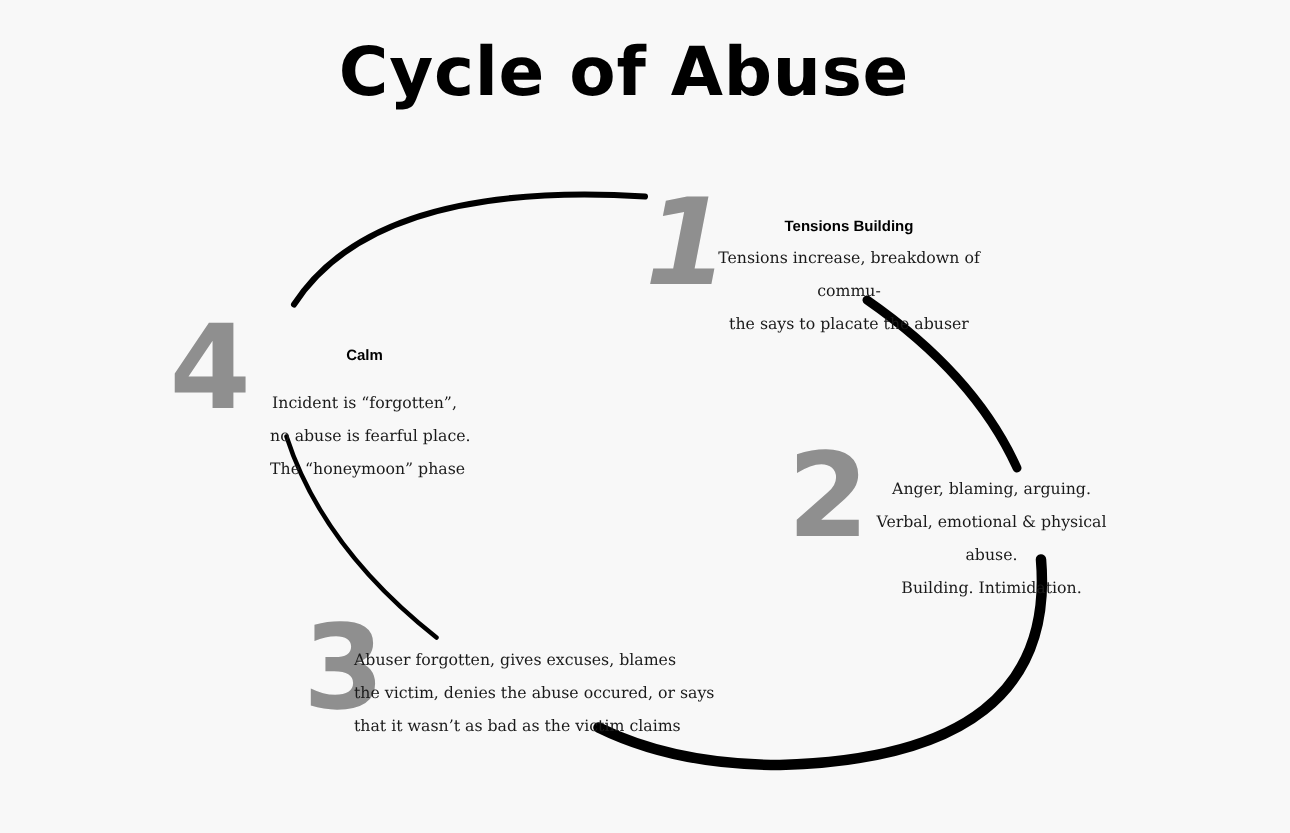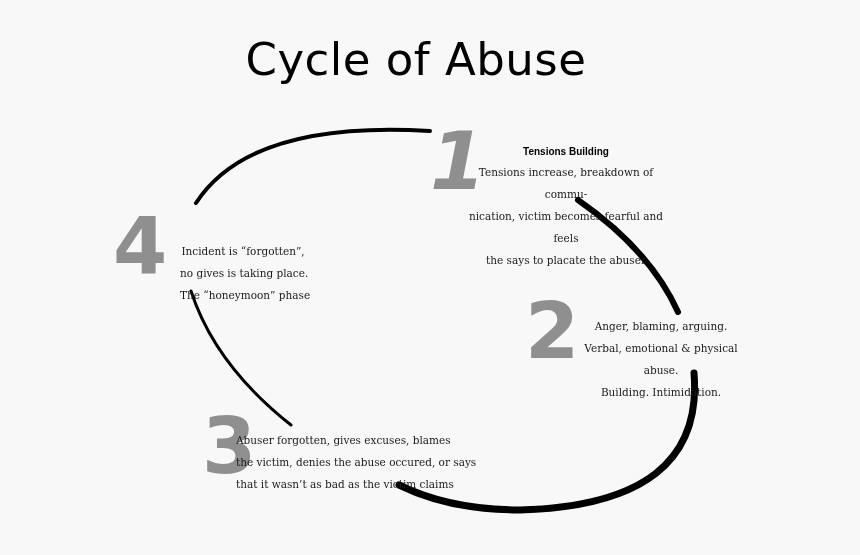--- a/index.html
+++ b/index.html
@@ -5,24 +5,24 @@
     html, body { margin: 0; padding: 0; }
     body {
       width: 860px; height: 555px;
       background: #f8f8f8;
       position: relative;
       overflow: hidden;
       font-family: "DejaVu Serif", serif;
       color: #111;
     }
     .title {
-      position: absolute; left: 0; width: 832px; top: 30px;
+      position: absolute; left: 0; width: 832px; top: 18px;
       text-align: center;
       font-family: "DejaVu Sans", sans-serif;
-      font-weight: normal;
+      font-weight: bold;
       font-size: 45px;
       letter-spacing: 0.5px;
       color: #000;
       line-height: 60px;
     }
     svg.arcs { position: absolute; left: 0; top: 0; }
     .num {
       position: absolute;
       font-family: "DejaVu Sans", sans-serif;
       font-weight: bold;
@@ -61,36 +61,36 @@
 
   <path d="M694,373 Q705,505 520,510 Q450,510 399,485" fill="none" stroke="#000" stroke-width="7" stroke-linecap="round"></path>
 
   <path d="M291,425 Q215,365 191,291" fill="none" stroke="#000" stroke-width="3" stroke-linecap="round"></path>
 </svg>
 
 <div class="num" style="left:430px; top:122px; font-size:80px; font-style:italic;">1</div>
 <div class="stage" style="left:460px; top:143px; width:212px;">
   <div class="h">Tensions Building</div>
   <div class="d">Tensions increase, breakdown of commu-</div>
-  <div class="d">nication, victim becomes fearful and feels</div>
   <div class="d">the says to placate the abuser</div>
 </div>
 
 <div class="num" style="left:525px; top:292px; font-size:78px;">2</div>
 <div class="stage" style="left:572px; top:315px; width:178px;">
   <div class="d">Anger, blaming, arguing.</div>
   <div class="d">Verbal, emotional &amp; physical abuse.</div>
   <div class="d">Building.  Intimidation.</div>
 </div>
 
 <div class="num" style="left:202px; top:407px; font-size:78px;">3</div>
 <div class="stage" style="left:248px; top:429px; width:186px;">
   <div class="d" style="white-space:nowrap; margin-left:-12px; margin-right:-12px;">Abuser forgotten, gives excuses, blames</div>
   <div class="d" style="white-space:nowrap; margin-left:-12px; margin-right:-12px;">the victim, denies the abuse occured, or says</div>
   <div class="d" style="white-space:nowrap; margin-left:-12px; margin-right:-12px;">that it wasn’t as bad as the victim claims</div>
 </div>
 
 <div class="num" style="left:113px; top:207px; font-size:78px;">4</div>
 <div class="stage" style="left:180px; top:229px; width:126px;">
+  <div class="h">Calm</div>
   <div class="d" style="white-space:nowrap;margin-top:11px;">Incident is “forgotten”,</div>
-  <div class="d" style="white-space:nowrap;">no gives is taking place.</div>
+  <div class="d" style="white-space:nowrap;">no abuse is fearful place.</div>
   <div class="d" style="white-space:nowrap;">The “honeymoon” phase</div>
 </div>
 
 </body></html>

